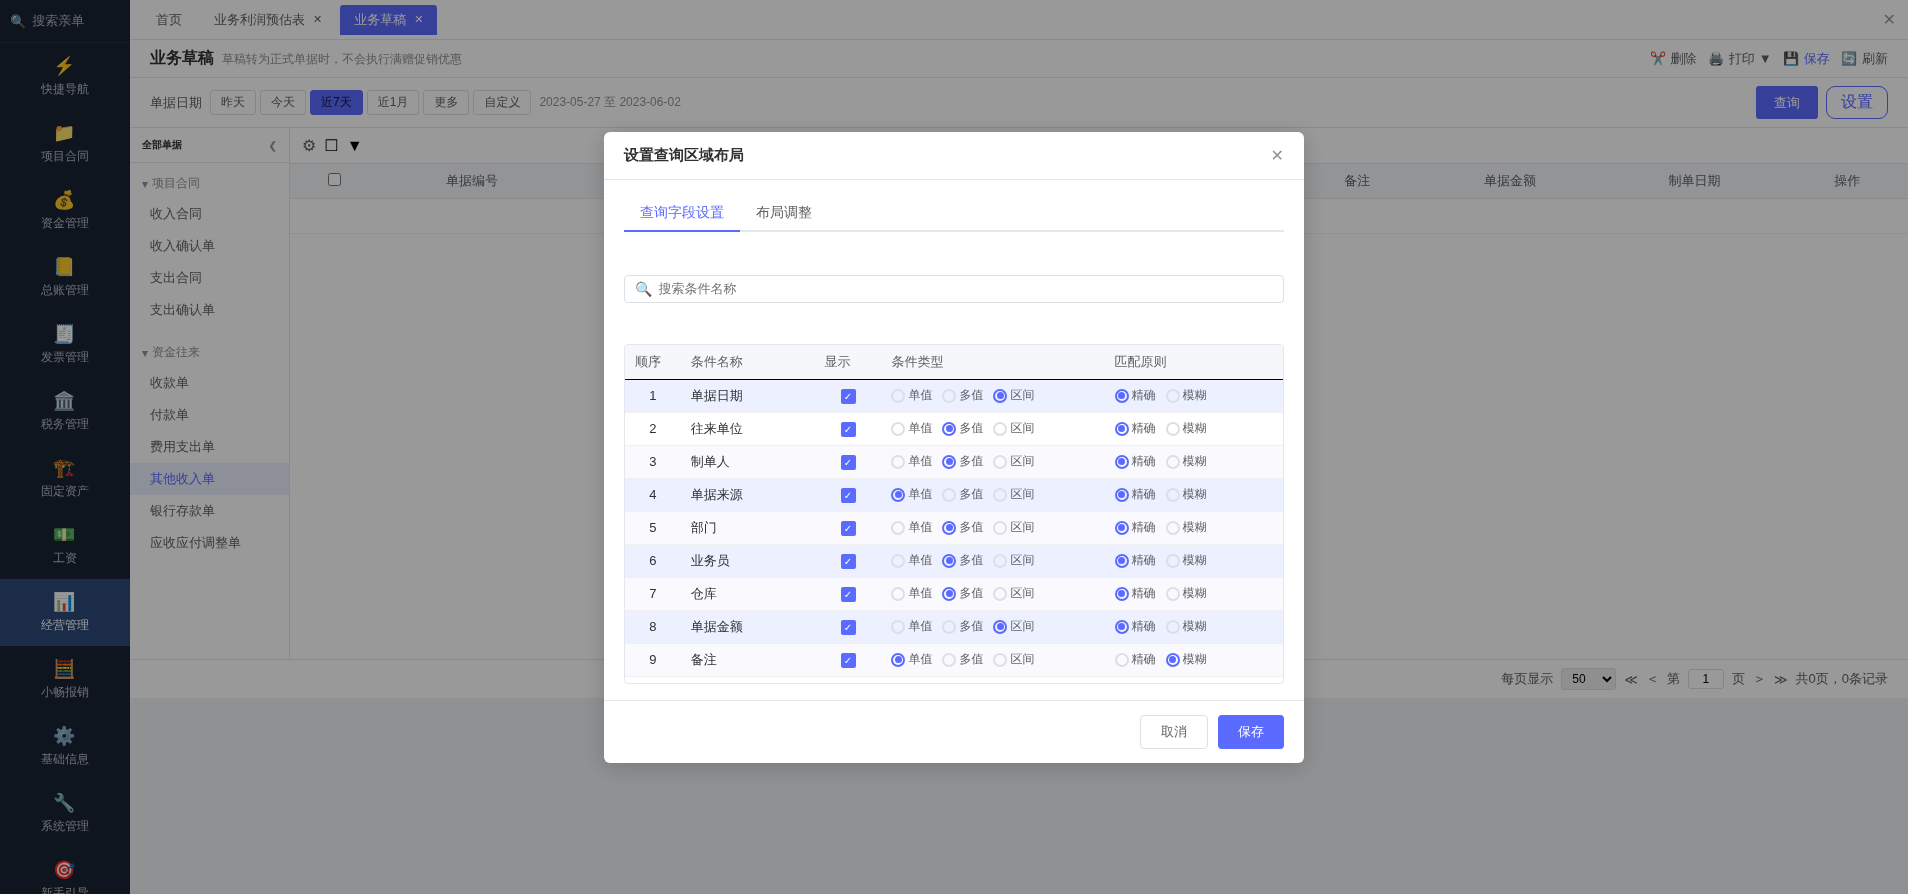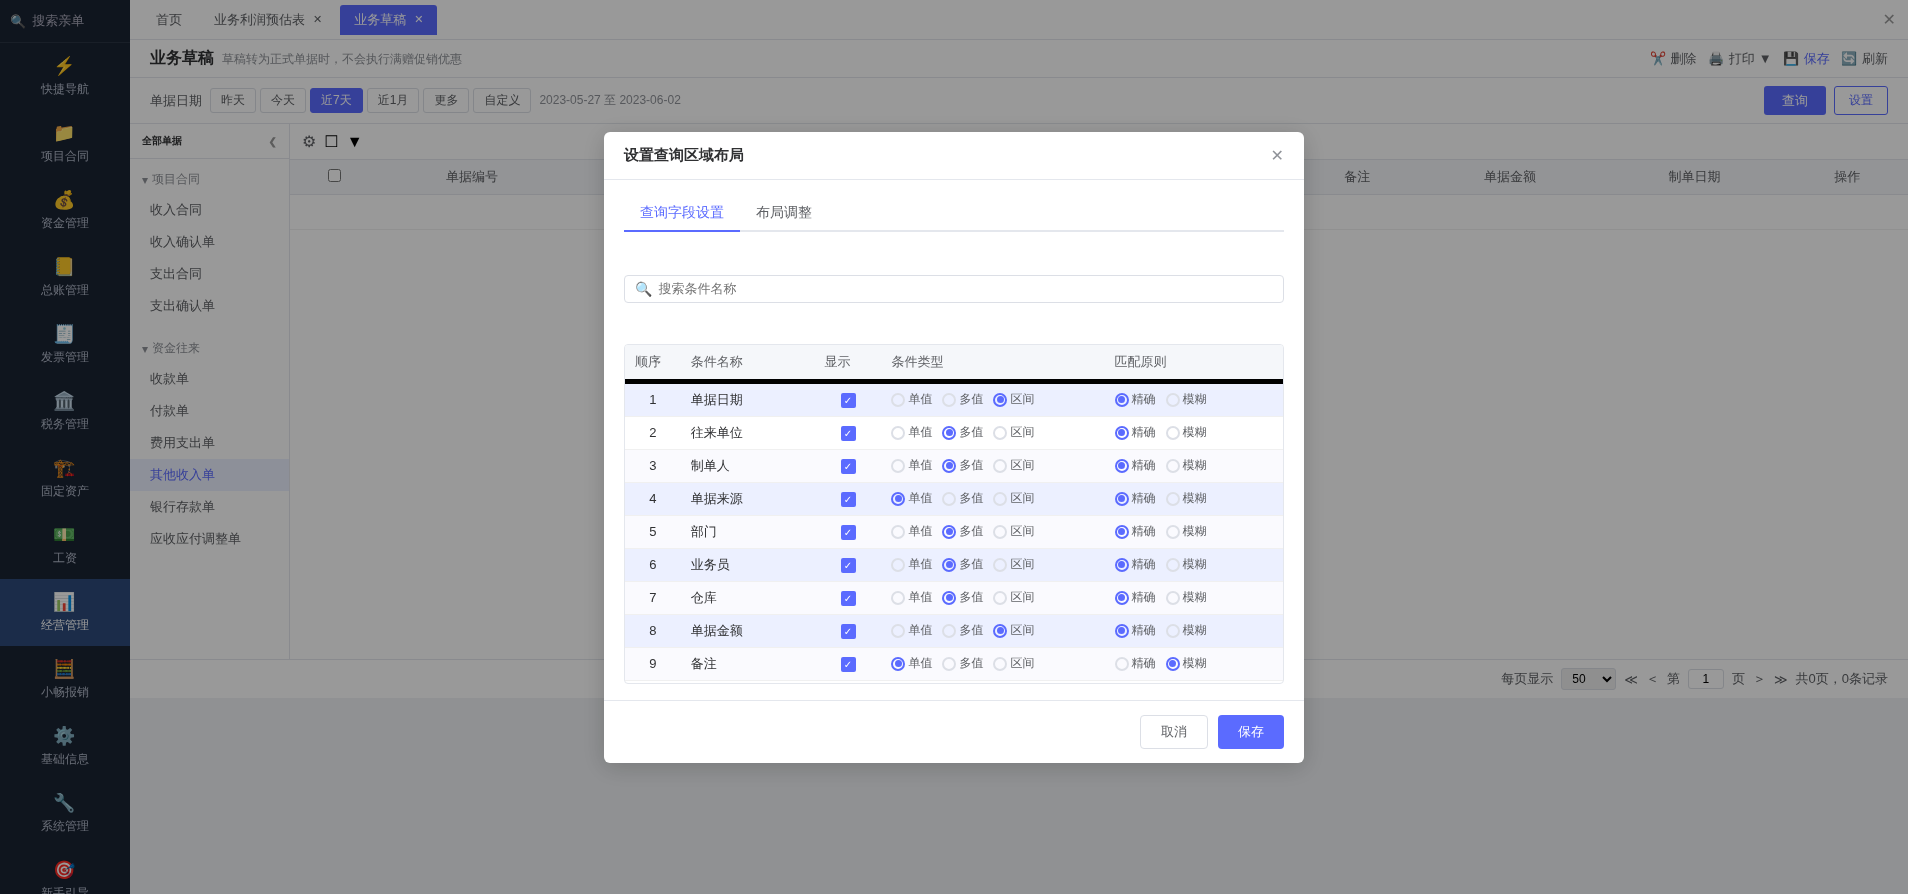--- a/index.html
+++ b/index.html
@@ -142,43 +142,43 @@
       padding: 3px 10px;
       font-size: 12px;
       border: 1px solid #dcdfe6;
       border-radius: 3px;
       cursor: pointer;
       background: #fff;
       color: #606266;
     }
     .filter-btn.active {
       background: #5b6bff;
-      color: #ffffff;
+      color: #0f172a;
       border-color: #5b6bff;
       text-align: center;
     }
     .filter-date { font-size: 12px; color: #909399; }
     .filter-actions { margin-left: auto; display: flex; gap: 8px; }
     .query-btn {
       padding: 5px 18px;
       background: #5b6bff;
       color: #fff;
       border: none;
       border-radius: 3px;
       cursor: pointer;
       font-size: 13px;
     }
     .set-btn {
       padding: 5px 14px;
       background: #fff;
       color: #5b6bff;
       border: 1px solid #5b6bff;
-      border-radius: 3px;
-      cursor: pointer;
-      font-size: 12px;
+      border-radius: 9px;
+      cursor: pointer;
+      font-size: 16px;
     }
 
     
     .content-area {
       display: flex;
       flex: 1;
       overflow: hidden;
     }
 
     
@@ -356,21 +356,21 @@
     .settings-table {
       width: 100%;
       border-collapse: collapse;
       font-size: 13px;
     }
     .settings-table thead th {
       background: #f5f7fa;
       padding: 8px 10px;
       color: #606266;
       font-weight: 500;
-      border-bottom: 5px solid #000000;
+      border-bottom: 1px solid #000000;
       text-align: left;
     }
     .settings-table tbody tr {
       border-bottom: 1px solid #f0f0f0;
     }
     .settings-table tbody tr:nth-child(odd) {
       background: #fafafe;
     }
     .settings-table tbody tr.highlighted {
       background: #ecf0ff;

